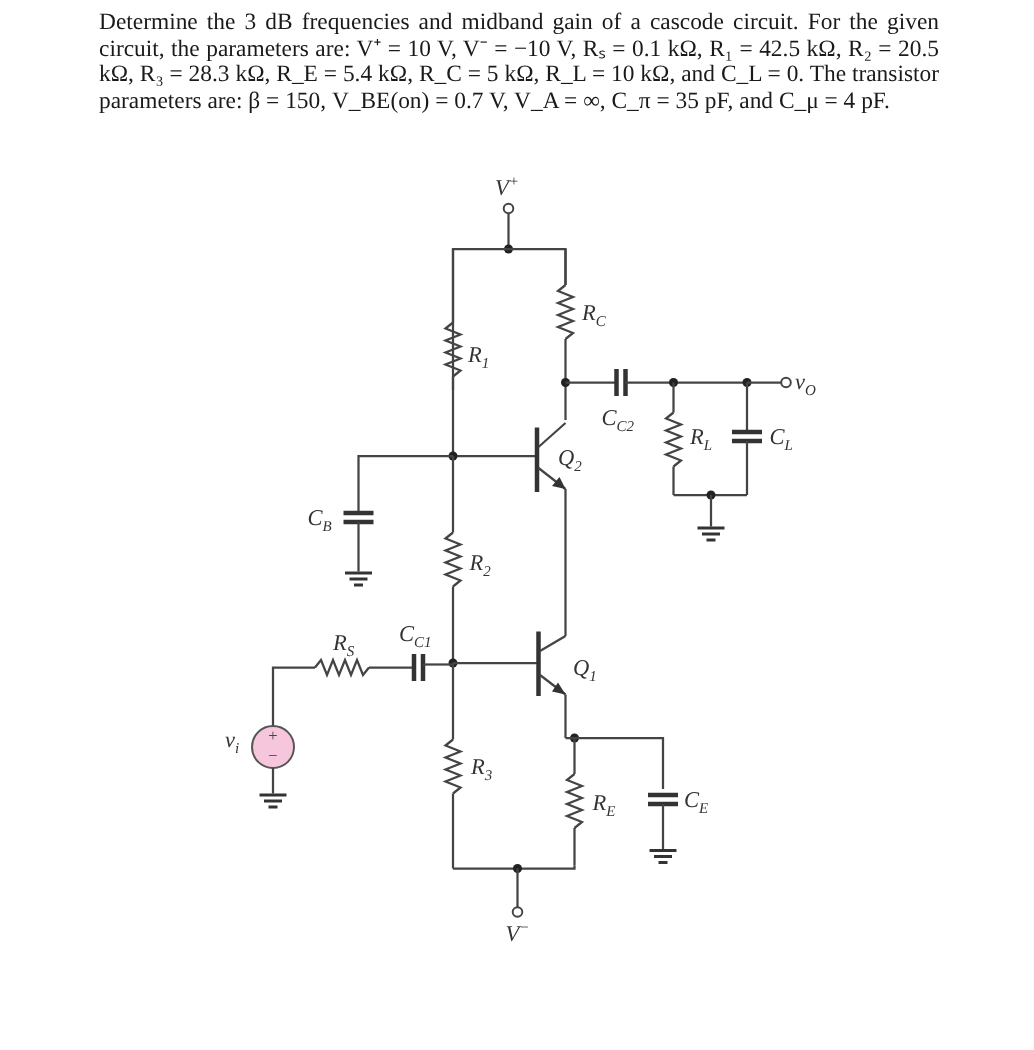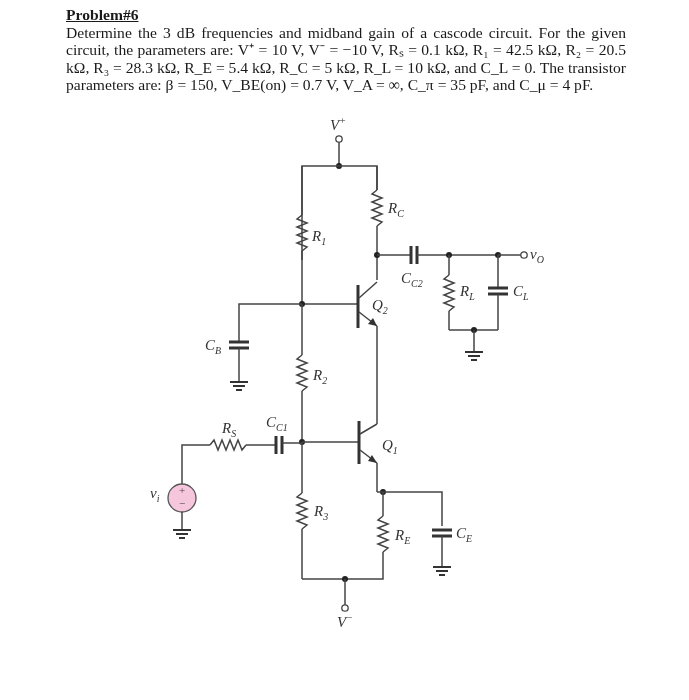--- a/index.html
+++ b/index.html
@@ -11,21 +11,20 @@
   .lbl { font-family:"Liberation Serif", serif; font-style:italic; font-size:15px; fill:#333; }
   .sub { font-size:10px; }
   .w { stroke:#444; stroke-width:1.5; fill:none; }
   .thick { stroke:#333; stroke-width:3; }
   .dot { fill:#222; }
 </style>
 </head>
 <body>
 
 <div class="problem">
-  <span class="problem-title">Problem#6</span>
   <span class="problem-text">Determine the 3 dB frequencies and midband gain of a cascode circuit. For the given circuit, the parameters are: V⁺ = 10 V, V⁻ = −10 V, Rₛ = 0.1 kΩ, R₁ = 42.5 kΩ, R₂ = 20.5 kΩ, R₃ = 28.3 kΩ, R_E = 5.4 kΩ, R_C = 5 kΩ, R_L = 10 kΩ, and C_L = 0. The transistor parameters are: β = 150, V_BE(on) = 0.7 V, V_A = ∞, C_π = 35 pF, and C_μ = 4 pF.</span>
 </div>
 
 <svg class="circuit" width="689" height="700" viewBox="0 0 689 700">
 
   <g>
     <circle cx="339" cy="139" r="3.2" fill="#fff" stroke="#444" stroke-width="1.3"></circle>
     <line class="w" x1="339" y1="142" x2="339" y2="166"></line>
     <circle class="dot" cx="339" cy="166" r="3"></circle>
     <text class="lbl" x="330" y="130"><tspan>V</tspan><tspan dy="-6" class="sub">+</tspan></text>

